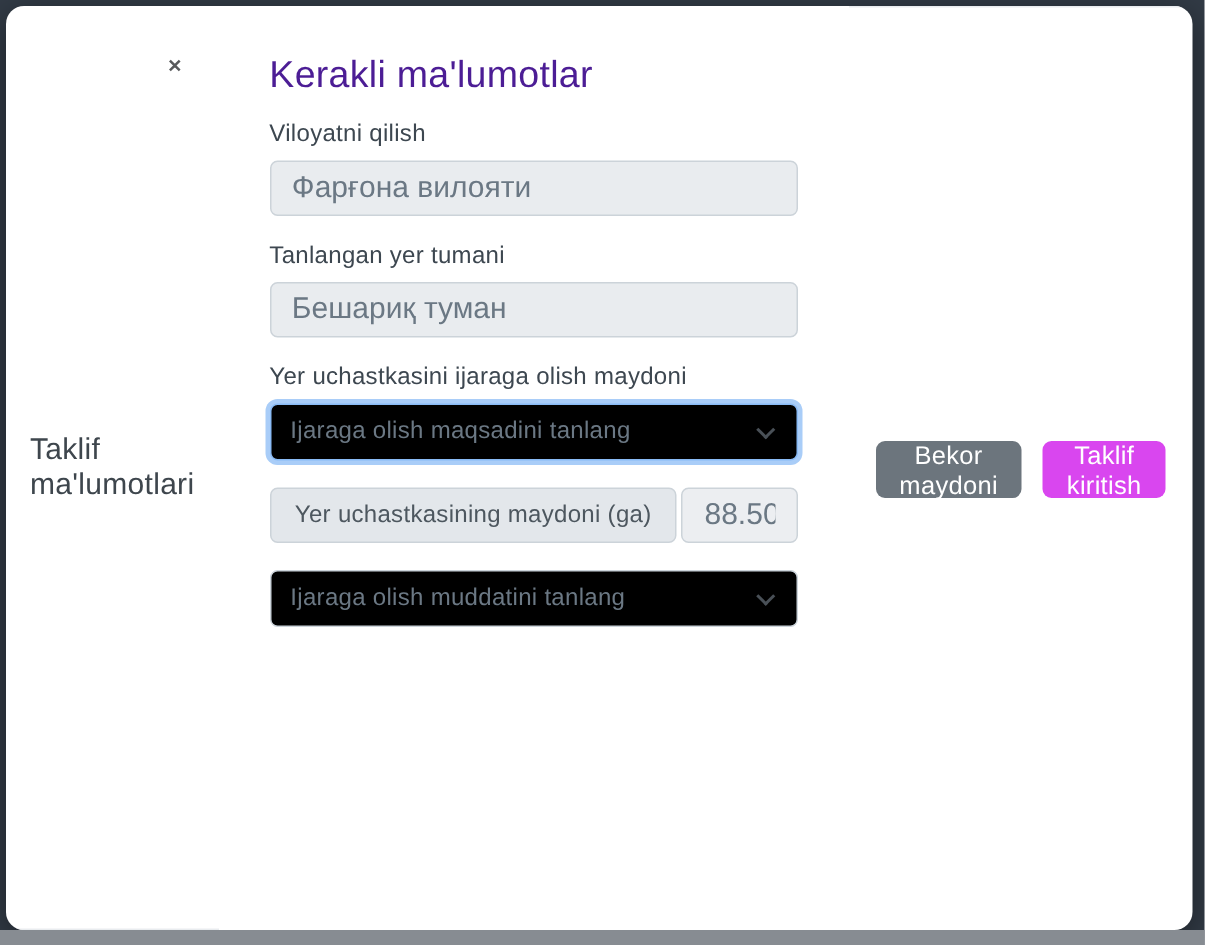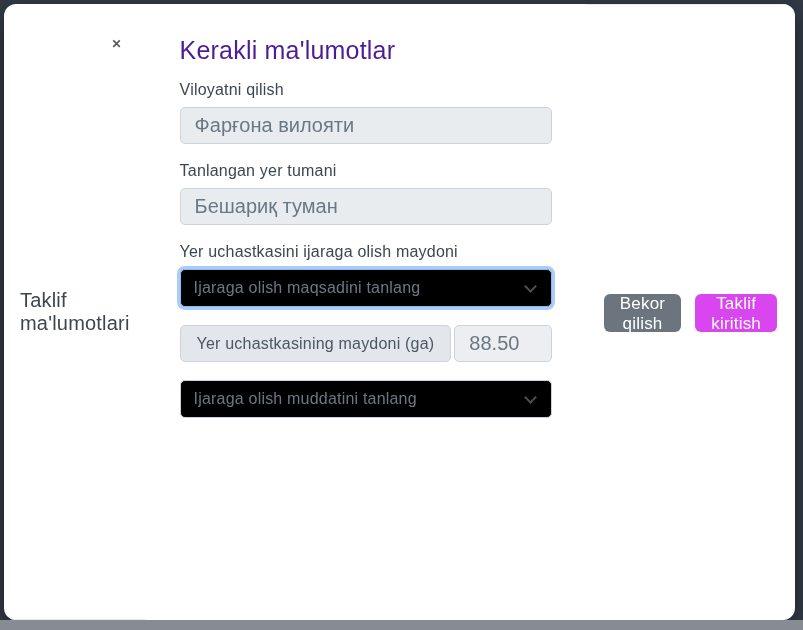--- a/index.html
+++ b/index.html
@@ -112,19 +112,19 @@
 
     <div class="form-group">
       <div class="select">
         <span>Ijaraga olish muddatini tanlang</span>
         <span class="chevron"></span>
       </div>
     </div>
   </div>
 
   <div class="modal-footer">
-    <button class="btn btn-secondary">Bekor qilish</button>
+    <button class="btn btn-secondary">Bekor maydoni</button>
     <button class="btn btn-primary">Taklif kiritish</button>
   </div>
 
 </div>
 
 <div class="bottom-strip"></div>
 
 </body></html>

